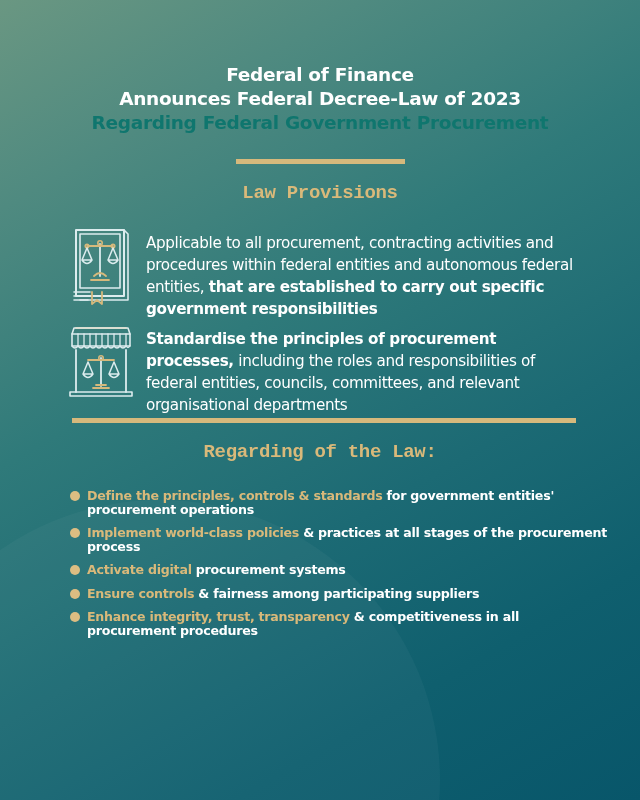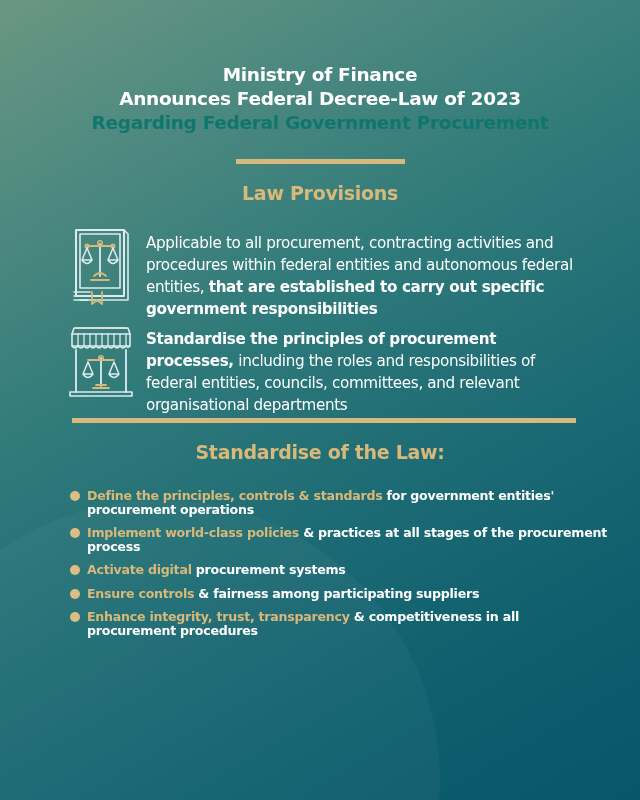--- a/index.html
+++ b/index.html
@@ -19,21 +19,21 @@
 
   .title-block { position: absolute; top: 63px; left: 0; width: 640px; text-align: center; }
   .title-line { font-size: 18.5px; font-weight: bold; line-height: 24px; letter-spacing: -0.3px; }
   .title-white { color: #ffffff; }
   .title-gold { color: #0f766e; }
 
   .rule-short { position: absolute; top: 159px; left: 236px; width: 169px; height: 5px; background: #d6b97c; }
 
   .section-heading {
     position: absolute; left: 0; width: 640px; text-align: center;
-    color: #d9b97a; font-weight: bold; letter-spacing: -0.3px;
+    color: #d9b97a; font-weight: bold; letter-spacing: -0.3px; font-family: Liberation Mono, monospace;
   }
   .h-law { top: 182px; font-size: 19px; }
   .h-obj { top: 441px; font-size: 19px; }
 
   .provision { position: absolute; left: 66px; width: 520px; display: flex; }
   .provision .icon { width: 70px; height: 82px; flex: 0 0 70px; }
   .provision .ptext {
     margin-left: 10px; font-size: 15.2px; line-height: 22px; letter-spacing: -0.35px;
     color: #ffffff; width: 440px;
   }
@@ -58,21 +58,21 @@
   .objectives .rest { color: #ffffff; }
 </style>
 </head>
 <body>
 
 <div class="glow"></div>
 
 <div class="page">
 
   <div class="title-block">
-    <div class="title-line title-white">Ministry of Finance</div>
+    <div class="title-line title-white">Federal of Finance</div>
     <div class="title-line title-white">Announces Federal Decree-Law of 2023</div>
     <div class="title-line title-gold">Regarding Federal Government Procurement</div>
   </div>
 
   <div class="rule-short"></div>
 
   <div class="section-heading h-law">Law Provisions</div>
 
   <div class="provision prov1">
     <span class="icon">
@@ -115,21 +115,21 @@
         <path d="M27 66 H43 M30 63 H40" stroke="#d6b97c" stroke-width="1.8"></path>
       </svg>
     </span>
     <div class="ptext">
       <b>Standardise the principles of procurement processes,</b><span> including the roles and responsibilities of federal entities, councils, committees, and relevant organisational departments</span>
     </div>
   </div>
 
   <div class="rule-long"></div>
 
-  <div class="section-heading h-obj">Standardise of the Law:</div>
+  <div class="section-heading h-obj">Regarding of the Law:</div>
 
   <ul class="objectives">
     <li>
       <span class="bullet"></span>
       <span class="hl">Define the principles, controls &amp; standards</span><span class="rest"> for government entities' procurement operations</span>
     </li>
     <li>
       <span class="bullet"></span>
       <span class="hl">Implement world-class policies</span><span class="rest"> &amp; practices at all stages of the procurement process</span>
     </li>

